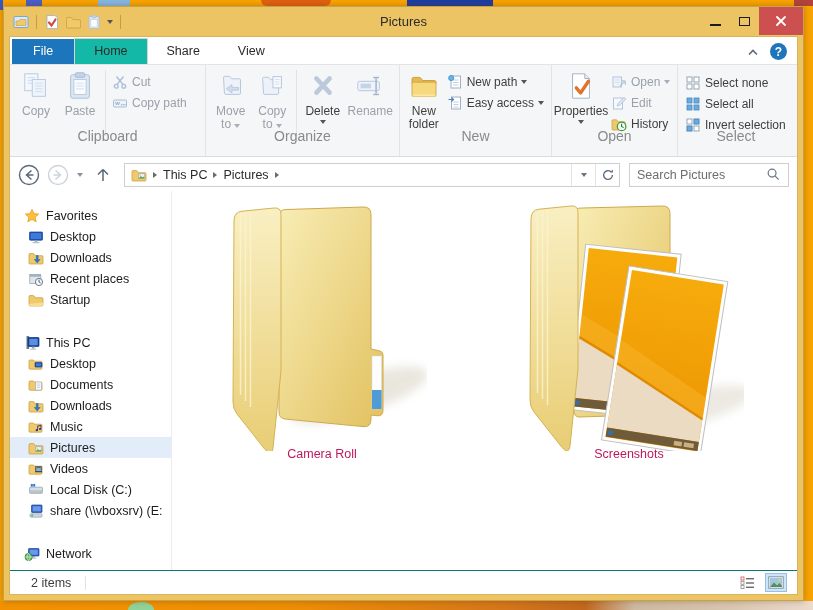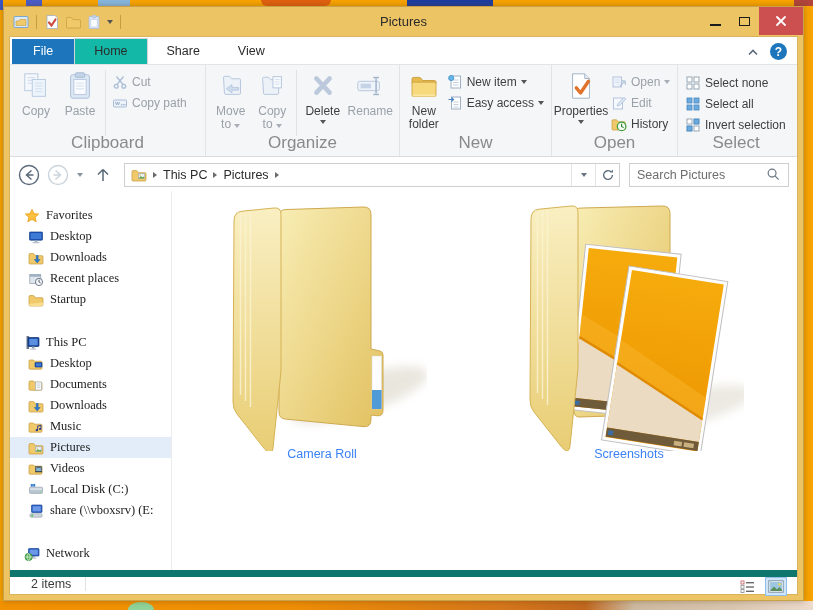--- a/index.html
+++ b/index.html
@@ -28,21 +28,21 @@
   .tabrow { position:absolute; left:0; right:0; top:0; height:27px; background:#fff; display:flex; align-items:flex-end; }
   .tab { font-size:12.5px; color:#2b2b2b; padding:5px 19px 6px 19px; cursor:default; }
   .tab-file { background:#1d76bb; color:#fff; margin-left:2px; padding:5px 21px 6px 21px; }
   .tab-sel { border:1px solid #d5d5d5; border-bottom:none; background:#14b8a6; position:relative; z-index:2; }
   .tabrow-right { margin-left:auto; display:flex; align-items:center; gap:10px; padding:0 10px 4px 0; }
   .helpcirc { width:17px; height:17px; border-radius:50%; background:#1d76bb; color:#fff; font-size:12px; font-weight:bold; display:flex; align-items:center; justify-content:center; }
 
   
   .ribbon { position:absolute; left:0; right:0; top:27px; height:93px; background:#f5f6f7; border-top:1px solid #e4e4e4; border-bottom:1px solid #dcdcdc; display:flex; }
   .rgroup { position:relative; height:100%; border-right:1px solid #e3e3e3; padding-top:3px; }
-  .rgroup-label { position:absolute; left:0; right:0; bottom:3px; text-align:center; font-size:17px; color:#8a8a8a; }
+  .rgroup-label { position:absolute; left:0; right:0; bottom:12px; text-align:center; font-size:14px; color:#8a8a8a; }
   .rgroup-content { display:flex; align-items:flex-start; height:72px; padding:0 4px; }
   .rbtn-lg { display:flex; flex-direction:column; align-items:center; padding-top:1px; }
   .ricon32 { width:34px; height:34px; display:flex; align-items:center; justify-content:center; }
   .rlbl { font-size:12px; color:#3f3f3f; line-height:13px; text-align:center; margin-top:2px; }
   .dis .rlbl, .rlbl.dis, .rsm-lbl.dis { color:#9aa1aa; }
   .rsmall-col { display:flex; flex-direction:column; justify-content:flex-start; padding-top:3px; }
   .rbtn-sm { display:flex; align-items:center; gap:4px; height:21px; padding:0 3px; }
   .rsm-lbl { font-size:12px; color:#3f3f3f; white-space:nowrap; }
   .dd { width:0; height:0; border-left:3.5px solid transparent; border-right:3.5px solid transparent; border-top:4px solid #555; display:inline-block; }
   .dd.dis { border-top-color:#a7aeb7; }
@@ -57,31 +57,31 @@
   .crumb-chev { width:0; height:0; border-top:3.5px solid transparent; border-bottom:3.5px solid transparent; border-left:4px solid #6a6a6a; display:inline-block; }
   .addr-tools { margin-left:auto; display:flex; align-items:center; height:100%; }
   .addr-toolbtn { width:24px; height:100%; display:flex; align-items:center; justify-content:center; border-left:1px solid #e4e4e4; }
   .searchbox { width:160px; height:24px; border:1px solid #cfcfcf; margin:0 8px 0 9px; display:flex; align-items:center; }
   .searchbox input { border:none; outline:none; flex:1; font-size:12.5px; color:#8b5cf6; padding-left:7px; font-family:inherit; min-width:0; }
   .searchbox input::placeholder { color:#6e6e6e; opacity:1; }
 
   
   .main { position:absolute; left:0; right:0; top:154px; bottom:24px; background:#fff; overflow:hidden; }
   .sidebar { position:absolute; left:0; top:0; bottom:0; width:162px; border-right:1px solid #ececec; padding-top:14px; }
-  .side-sec { margin-bottom:22px;font-family:Liberation Serif, serif; }
+  .side-sec { margin-bottom:22px; }
   .srow { display:flex; align-items:center; height:21px; gap:6px; font-size:12.5px; color:#1c1c1c; white-space:nowrap; overflow:hidden; }
   .srow-head { padding-left:14px; }
   .srow-child { padding-left:18px; }
   .srow-sel { background:#e3edf9; }
   .content { position:absolute; left:163px; right:0; top:0; bottom:0; }
   .tile { position:absolute; display:flex; flex-direction:column; align-items:center; }
-  .tile-label { font-size:12.5px; color:#3b82f6; margin-top:-4px; }
+  .tile-label { font-size:12.5px; color:#be185d; margin-top:-4px; }
 
   
-  .statusbar { position:absolute; left:0; right:0; bottom:0; height:24px; border-top:7px solid #0f766e; background:#fff; display:flex; align-items:flex-start; }
+  .statusbar { position:absolute; left:0; right:0; bottom:0; height:24px; border-top:1px solid #0f766e; background:#fff; display:flex; align-items:center; }
   .status-count { font-size:12.5px; color:#3c3c3c; padding-left:21px; }
   .status-sep { width:1px; height:14px; background:#e2e2e2; margin-left:14px; }
   .viewbtns { margin-left:auto; display:flex; align-items:center; gap:7px; padding-right:10px; }
   .viewbtn { width:22px; height:19px; display:flex; align-items:center; justify-content:center; }
   .viewbtn-sel { background:#cfe4f7; border:1px solid #92c0ea; }
 </style>
 </head>
 <body>
 
 <div class="desktop">
@@ -311,21 +311,21 @@
                   <svg viewBox="0 0 16 16">
                       <rect x="4" y="2" width="9.5" height="12" fill="#fff" stroke="#9fb0c4"></rect>
                       <g stroke="#c3cede" stroke-width="1">
                         <line x1="6" y1="6" x2="11.5" y2="6"></line>
                         <line x1="6" y1="8.5" x2="11.5" y2="8.5"></line>
                         <line x1="6" y1="11" x2="11.5" y2="11"></line>
                       </g>
                       <circle cx="4.2" cy="4" r="2.6" fill="#69b6e6" stroke="#2f88c8" stroke-width=".7"></circle>
                     </svg>
                 </span>
-                <span class="rsm-lbl">New item</span>
+                <span class="rsm-lbl">New path</span>
                 <span class="dd"></span>
               </div>
               <div class="rbtn-sm">
                 <span class="i16">
                   <svg viewBox="0 0 16 16">
                       <rect x="4.5" y="2" width="9" height="12" fill="#fff" stroke="#9fb0c4"></rect>
                       <g stroke="#c3cede" stroke-width="1">
                         <line x1="6.5" y1="7" x2="11.5" y2="7"></line>
                         <line x1="6.5" y1="9.5" x2="11.5" y2="9.5"></line>
                         <line x1="6.5" y1="12" x2="11.5" y2="12"></line>

